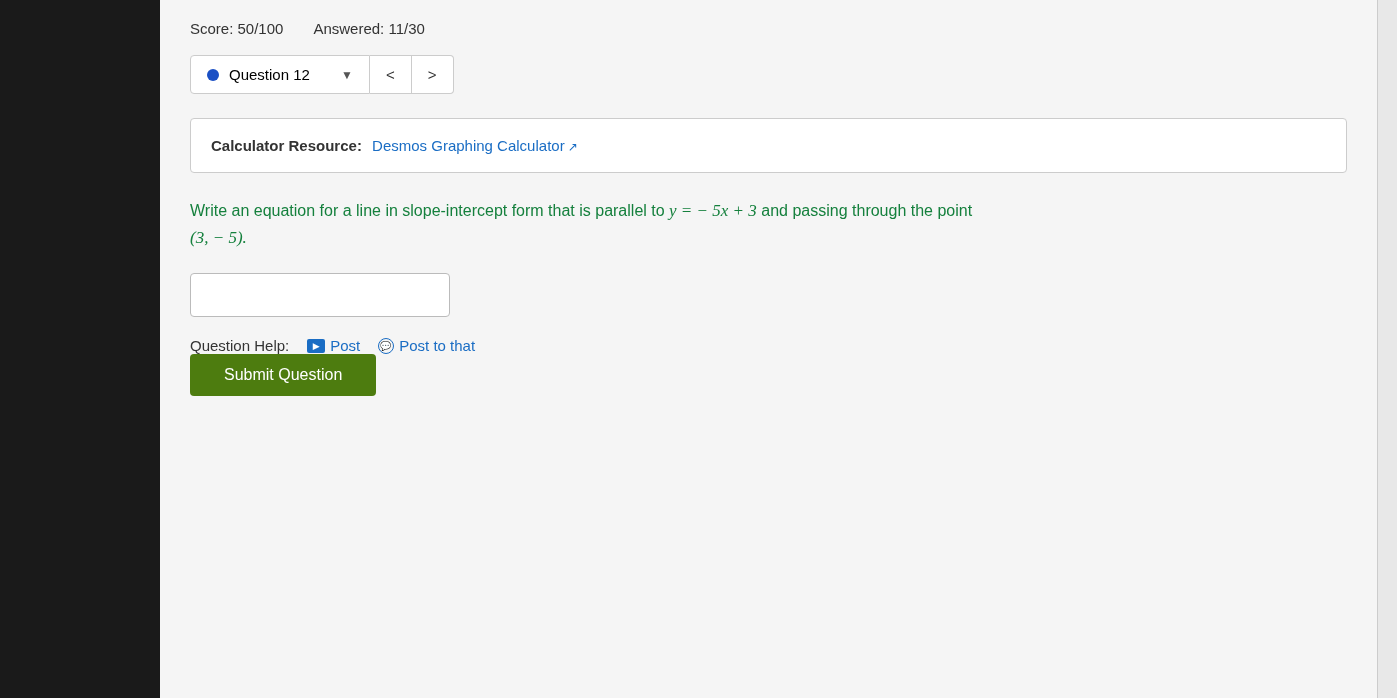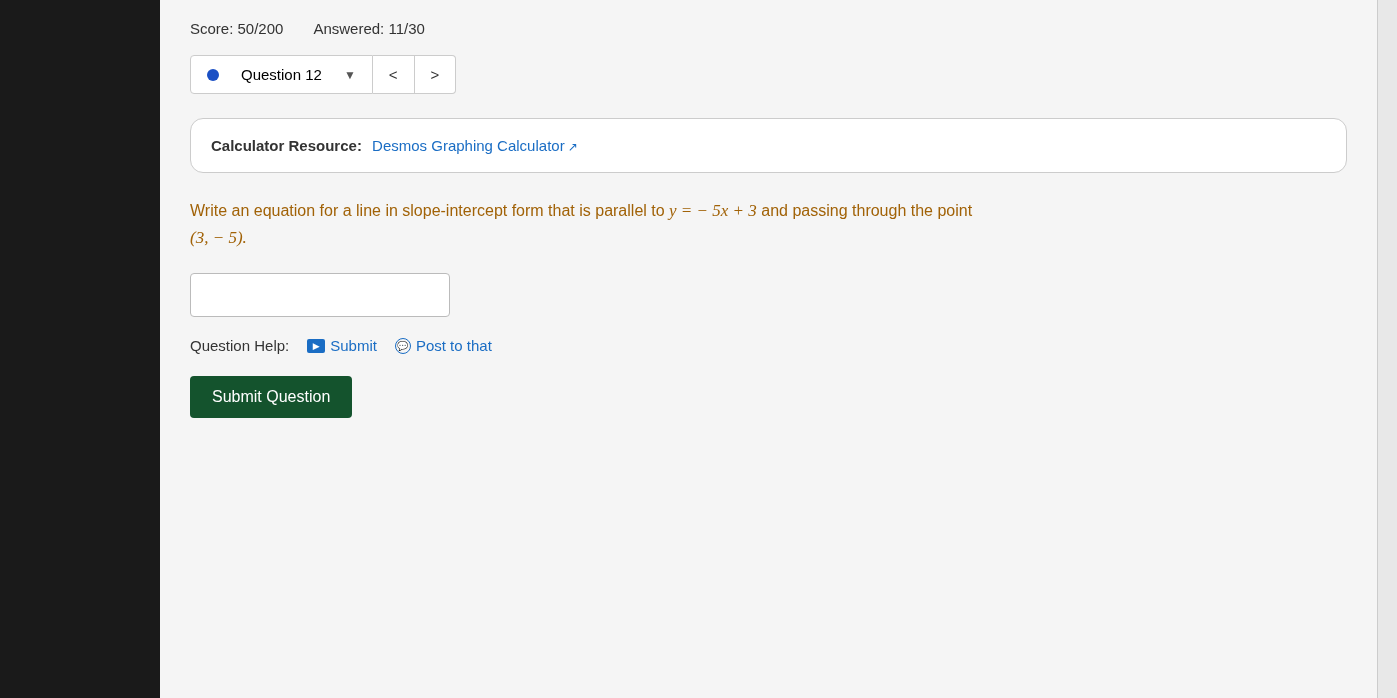--- a/index.html
+++ b/index.html
@@ -48,21 +48,21 @@
 
     .question-dropdown {
       display: flex;
       align-items: center;
       background: white;
       border: 1px solid #ccc;
       border-radius: 4px 0 0 4px;
       padding: 10px 16px;
       font-size: 15px;
       cursor: pointer;
-      gap: 22px;
+      gap: 10px;
       min-width: 180px;
     }
 
     .question-dot {
       width: 12px;
       height: 12px;
       border-radius: 50%;
       background: #1a4fc4;
       flex-shrink: 0;
     }
@@ -91,21 +91,21 @@
       border-radius: 0;
     }
 
     .nav-btn:last-child {
       border-radius: 0 4px 4px 0;
     }
 
     .calculator-resource-box {
       background: white;
       border: 1px solid #ccc;
-      border-radius: 13px;
+      border-radius: 4px;
       padding: 18px 20px;
       margin-bottom: 24px;
       font-size: 15px;
       color: #333;
     }
 
     .calculator-resource-box .label {
       font-weight: bold;
     }
 
@@ -115,21 +115,21 @@
       margin-left: 6px;
     }
 
     .external-icon {
       font-size: 12px;
       margin-left: 3px;
     }
 
     .question-text {
       font-size: 16px;
-      color: #a16207;
+      color: #15803d;
       line-height: 1.6;
       margin-bottom: 22px;
       max-width: 1100px;
     }
 
     .math-italic {
       font-style: italic;
       font-family: 'Times New Roman', serif;
       font-size: 17px;
     }
@@ -145,21 +145,20 @@
       font-size: 15px;
       margin-bottom: 20px;
       outline: none;
     }
 
     .question-help {
       display: flex;
       gap: 18px;
       font-size: 15px;
       color: #333;
-      margin-bottom: 22px;
     }
 
     .help-label {
       font-size: 15px;
     }
 
     .help-link {
       display: flex;
       align-items: center;
       gap: 5px;
@@ -186,25 +185,25 @@
       justify-content: center;
       width: 16px;
       height: 16px;
       border: 1.5px solid #1a6dc4;
       border-radius: 50%;
       color: #1a6dc4;
       font-size: 9px;
     }
 
     .submit-btn {
-      background: #14532d;
+      background: #4d7c0f;
       color: white;
       border: none;
       border-radius: 4px;
-      padding: 12px 22px;
+      padding: 12px 34px;
       font-size: 16px;
       cursor: pointer;
       font-weight: 500;
     }
 
     .right-sidebar {
       width: 20px;
       background: #e8e8e8;
       border-left: 1px solid #ccc;
       flex-shrink: 0;
@@ -212,21 +211,21 @@
   </style>
 </head>
 <body>
 
 <div class="left-sidebar"></div>
 
 <div class="main-content">
 
   
   <div class="score-bar">
-    <span>Score: 50/200</span>
+    <span>Score: 50/100</span>
     <span>Answered: 11/30</span>
   </div>
 
   
   <div class="question-selector">
     <div class="question-dropdown">
       <div class="question-dot"></div>
       <span>Question 12</span>
       <span class="dropdown-arrow">▼</span>
     </div>
@@ -254,21 +253,21 @@
   </div>
 
   
   <input type="text" class="answer-input" value="" placeholder="" style="">
 
   
   <div class="question-help">
     <span class="help-label">Question Help:</span>
     <a href="#" class="help-link">
       <span class="video-icon">▶</span>
-      <span>Submit</span>
+      <span>Post</span>
     </a>
     <a href="#" class="help-link">
       <span class="forum-icon">💬</span>
       <span>Post to that</span>
     </a>
   </div>
 
   
   <button class="submit-btn">Submit Question</button>
 

